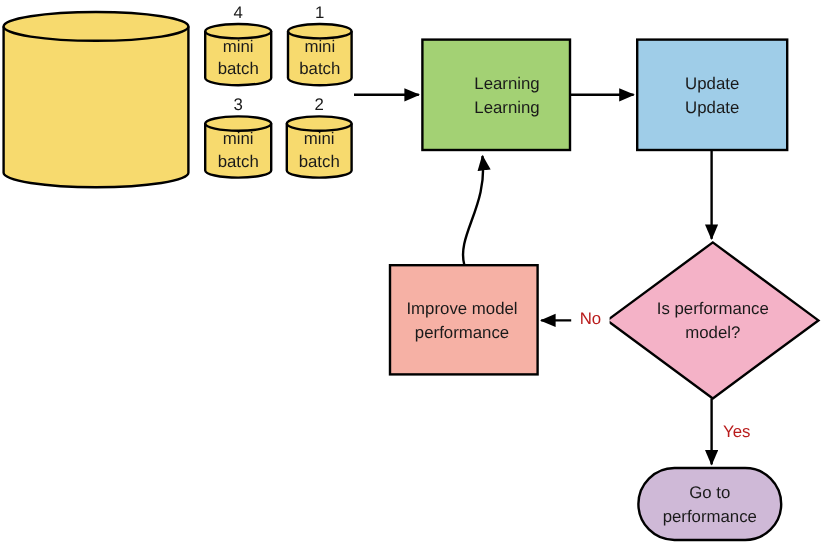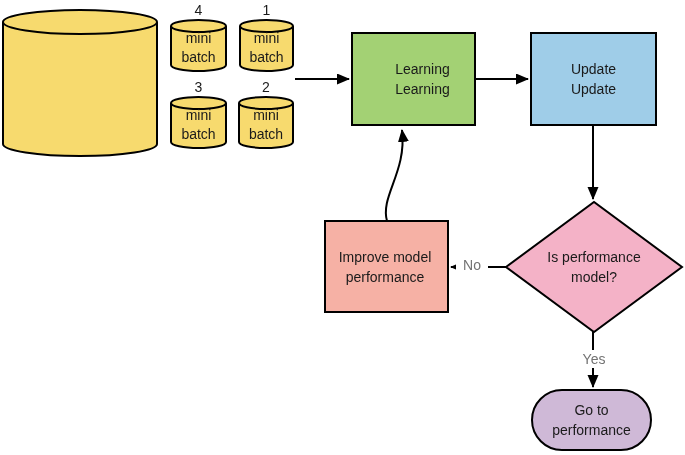--- a/index.html
+++ b/index.html
@@ -20,22 +20,23 @@
     font-size:14px; line-height:20px;
     pointer-events:none;
   }
   .lbl.big { font-size:15px; }
   .lbl.mini { font-size:14px; line-height:19px; }
   .lbl.num { font-size:14px; line-height:16px; }
   .edge-label {
     position:absolute;
     display:flex; align-items:center; justify-content:center;
     background:#ffffff;
-    font-size:14px; color:#737373;
+    font-size:14px; color:#b91c1c;
     padding:0 1px;
+    margin-left:20px;
   }
 </style>
 </head>
 <body>
 
 <div class="canvas">
 
   <svg class="shapes" width="685" height="455" viewBox="0 0 685 455">
     <defs>
       <marker id="ah" markerUnits="userSpaceOnUse" markerWidth="14" markerHeight="12" refX="12" refY="5.5" orient="auto">

